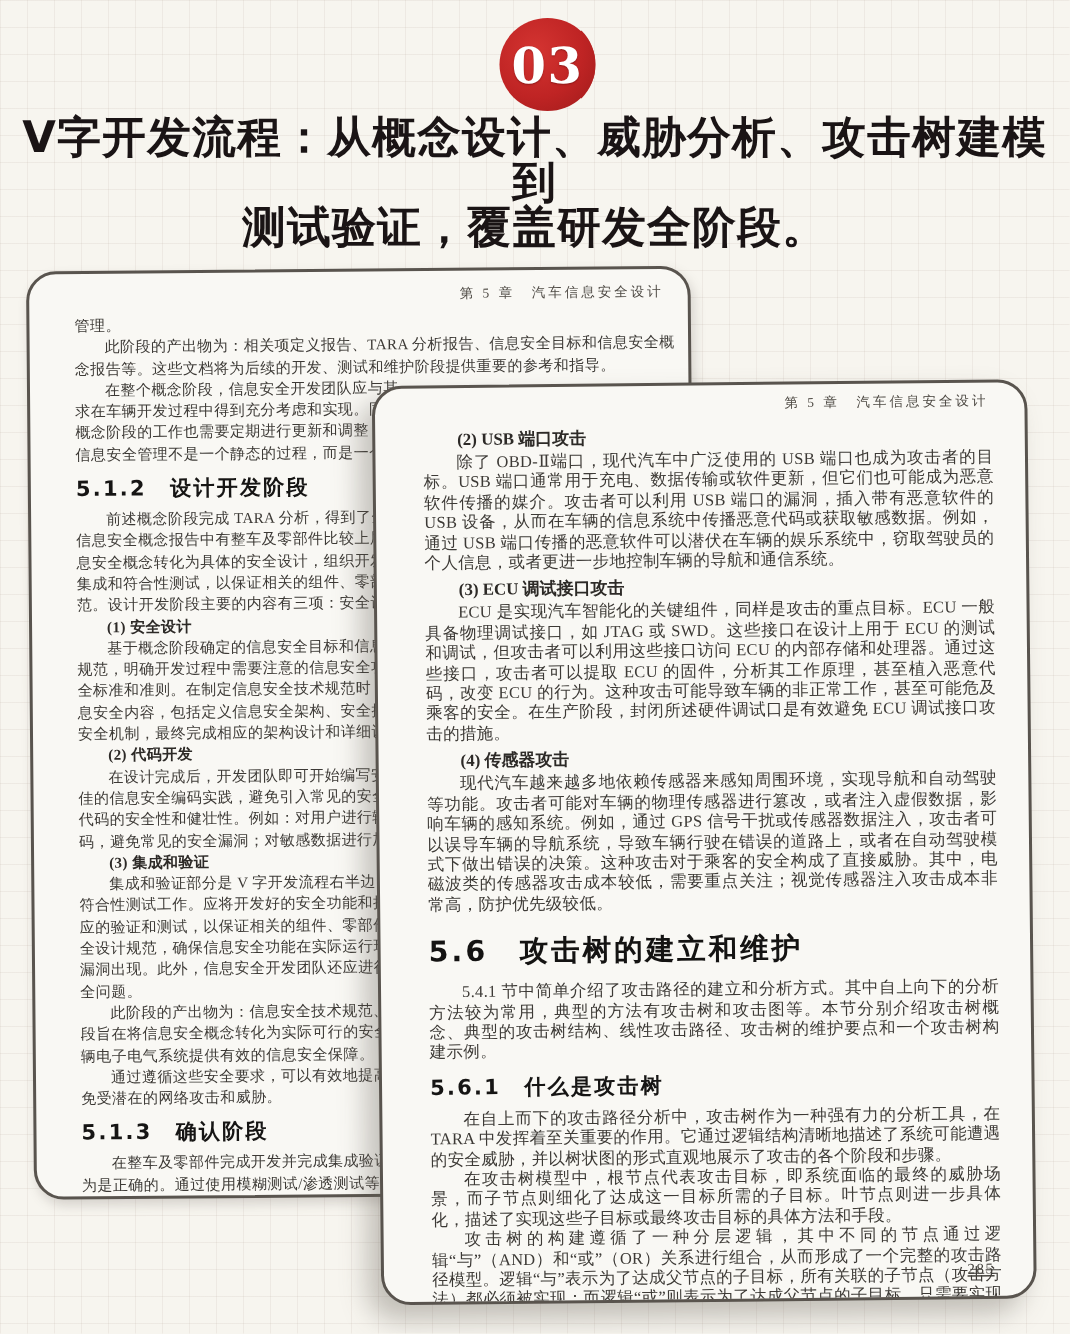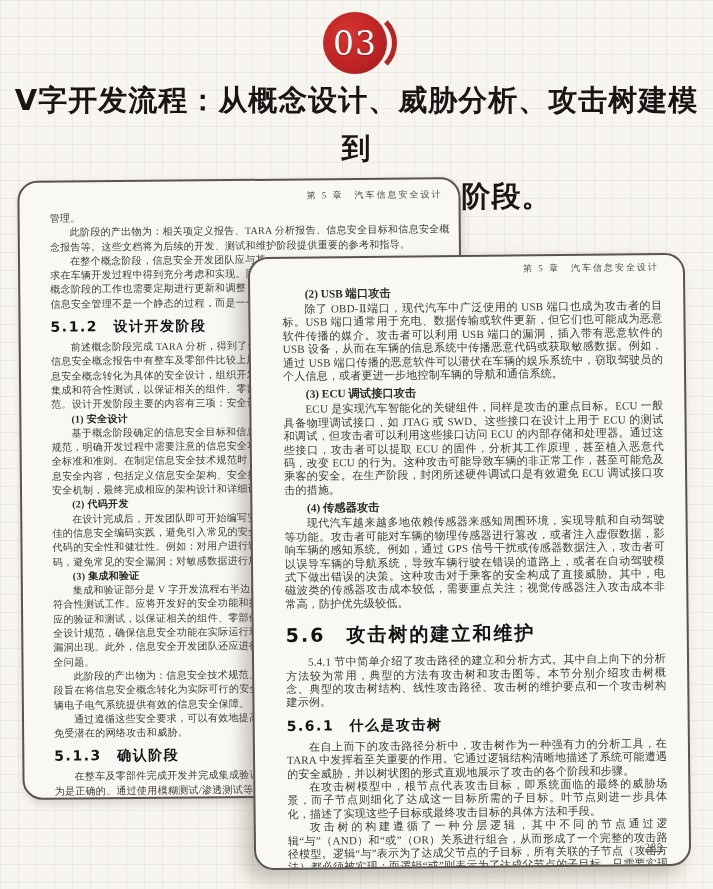--- a/index.html
+++ b/index.html
@@ -18,36 +18,36 @@
   
   .badge-wrap{position:absolute;left:317px;top:11px;width:88px;height:66px;}
   .badge-arc{
     position:absolute;left:16px;top:0;width:64px;height:64px;
     border-radius:50%;
     border:5px solid transparent;
     border-right-color:#b92322;
     box-sizing:border-box;
   }
   .badge-circle{
-    position:absolute;left:6px;top:1px;width:64px;height:62px;
+    position:absolute;left:16px;top:1px;width:64px;height:62px;
     border-radius:50%;
     background:radial-gradient(circle at 38% 35%, #d43431 0%, #bf2424 55%, #9e1b1b 100%);
     display:flex;align-items:center;justify-content:center;
     color:#fff;font-family:"DejaVu Serif","Liberation Serif",serif;
-    font-weight:normal;font-size:33px;letter-spacing:1px;
+    font-weight:bold;font-size:33px;letter-spacing:1px;
     text-shadow:0 1px 1px rgba(90,10,10,.5);
   }
 
   
   .headline{
     position:absolute;top:76px;left:0;right:0;
     text-align:center;
     font-family:"DejaVu Sans","Liberation Sans",sans-serif;
     font-weight:900;
-    font-size:29px;line-height:48px;
+    font-size:29px;line-height:30px;
     color:#1a1415;
     letter-spacing:1px;
   }
 
   
   .page{
     position:absolute;
     background:#f9f8f4;
     border:2px solid #59544e;
     border-radius:20px;

